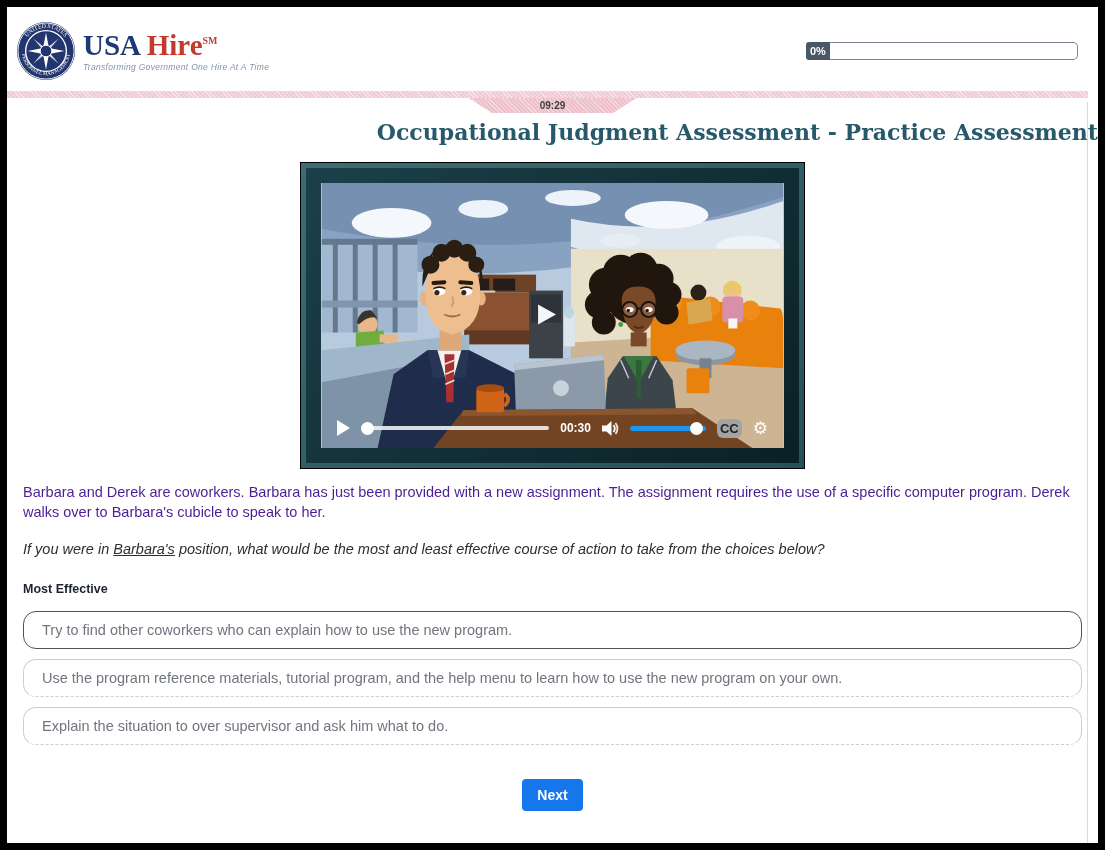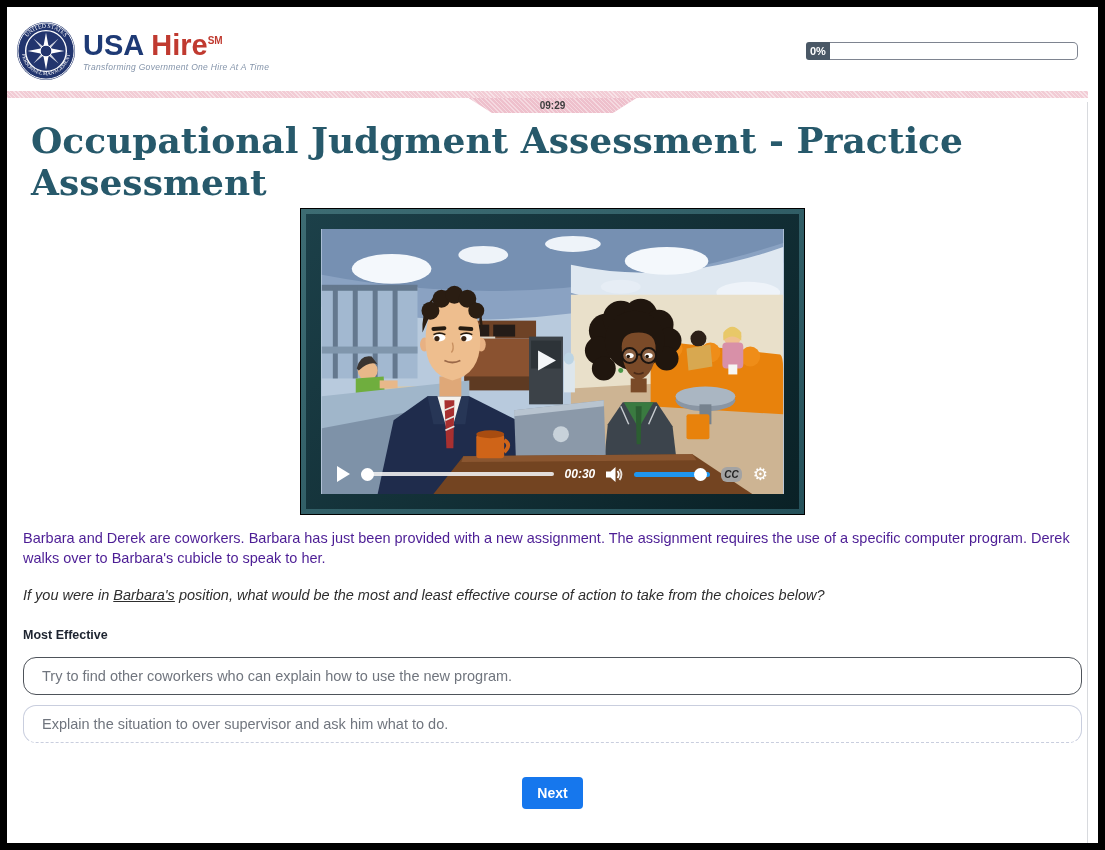--- a/index.html
+++ b/index.html
@@ -7,59 +7,59 @@
     width:1105px;height:850px;box-sizing:border-box;
     border:7px solid #000;background:#fff;overflow:hidden;
     font-family:"Liberation Sans",sans-serif;position:relative;
   }
   
   .header{display:flex;justify-content:space-between;align-items:center;
     height:80px;padding:4px 12px 0 8px;}
   .logo-wrap{display:flex;align-items:center;}
   .seal{width:62px;height:62px;flex:0 0 auto;}
   .brand{margin-left:6px;line-height:1;}
-  .brand-line{font-family:Liberation Sans, sans-serif;font-size:29px;font-weight:bold;}
+  .brand-line{font-family:Liberation Serif, serif;font-size:29px;font-weight:bold;}
   .brand-usa{color:#1e3a75;}
   .brand-hire{color:#c03a30;}
   .brand-sm{color:#c03a30;font-size:10px;vertical-align:super;font-weight:bold;}
   .tagline{color:#8494aa;font-size:8.5px;font-style:italic;margin-top:3px;letter-spacing:.3px;}
   .progress{display:flex;align-items:center;width:272px;margin-right:8px;}
   .pbadge{background:#4a5866;color:#fff;font-size:11px;font-weight:bold;
     padding:3px 4px;border-radius:3px 0 0 3px;}
   .pbar{flex:1;height:16px;background:#fff;border:1px solid #7e8490;border-left:none;
     border-radius:0 5px 5px 0;}
   
   .pinkbar{height:7px;background:#f2ccd5;margin-right:10px;
     background-image:repeating-linear-gradient(45deg,rgba(255,255,255,.45) 0 1px,transparent 1px 3px);}
   .rightline{position:absolute;top:95px;bottom:0;right:10px;width:1px;background:#d8dade;}
   .timer{width:168px;height:15px;margin:0 auto;background:#eec0cc;
     background-image:repeating-linear-gradient(45deg,rgba(255,255,255,.4) 0 1px,transparent 1px 3px);
     clip-path:polygon(0 0,100% 0,86% 100%,14% 100%);
     text-align:center;font-size:10px;font-weight:bold;color:#3c3c3c;line-height:15px;}
   
-  .title{font-family:"DejaVu Serif",serif;font-weight:bold;font-size:36px;
-    color:#27596b;margin:6px 0 0 24px;}
-  
-  .tv-outer{width:505px;margin:5px auto 0;background:#2f5f67;padding:5px;
+  .title{font-family:"DejaVu Serif",serif;font-weight:bold;font-size:22px;
+    color:#27596b;margin:6px 0 0 24px;text-align:right;}
+  
+  .tv-outer{width:505px;margin:17px auto 0;background:#2f5f67;padding:5px;
     border:1px solid #000;box-sizing:border-box;
-    background-image:linear-gradient(145deg,#3d6c73,#25515a);font-style:italic;}
+    background-image:linear-gradient(145deg,#3d6c73,#25515a);}
   .tv-inner{padding:15px;background:linear-gradient(135deg,#1c4049,#0a2126);}
   .screen{position:relative;width:463px;height:265px;background:#b8cadd;overflow:hidden;}
   .screen svg{display:block;}
   .controls{position:absolute;left:0;right:0;bottom:6px;height:28px;display:flex;
     align-items:center;padding:0 16px;gap:11px;}
   .play-tri{width:0;height:0;border-left:13px solid #fff;
     border-top:8px solid transparent;border-bottom:8px solid transparent;}
   .seek{flex:1;position:relative;height:13px;display:flex;align-items:center;}
   .seek-track{width:100%;height:4px;background:rgba(238,238,238,.9);border-radius:2px;}
   .seek-handle{position:absolute;left:0;top:0;width:13px;height:13px;background:#fff;border-radius:50%;}
   .vtime{color:#fff;font-size:12px;font-weight:bold;}
   .vol-track{width:76px;height:5px;background:#1e96f0;border-radius:3px;position:relative;}
   .vol-handle{position:absolute;right:3px;top:-4px;width:13px;height:13px;background:#fff;border-radius:50%;}
-  .cc{background:#a3a3a3;color:#222;font-size:10px;font-weight:bold;padding:2px 3px;border-radius:6px;}
+  .cc{background:#a3a3a3;color:#222;font-size:13px;font-weight:bold;padding:2px 3px;border-radius:6px;}
   .gear{color:#fff;font-size:17px;font-family:"DejaVu Sans",sans-serif;line-height:1;}
   
   .para{margin:13px 16px 0 16px;font-size:14.5px;color:#4c1d95;line-height:1.38;}
   .question{margin:19px 16px 0 16px;font-size:14.5px;color:#2e2e2e;font-style:italic;}
   .question .ul{text-decoration:underline;}
   .section-label{margin:25px 16px 0 16px;font-size:12.5px;font-weight:bold;color:#1d2430;}
   .options{margin:15px 16px 0 16px;}
   .opt{border:1px solid #c9cede;border-radius:13px;height:36px;display:flex;align-items:center;
     padding:0 18px;color:#70757e;font-size:14.5px;margin-bottom:10px;cursor:pointer;
     border-bottom-style:dashed;}
@@ -284,18 +284,19 @@
 </div>
 
 <p class="para">Barbara and Derek are coworkers. Barbara has just been provided with a new assignment. The assignment requires the use of a specific computer program. Derek walks over to Barbara's cubicle to speak to her.</p>
 
 <p class="question"><span>If you were in </span><span class="ul">Barbara's</span><span> position, what would be the most and least effective course of action to take from the choices below?</span></p>
 
 <div class="section-label">Most Effective</div>
 
 <div class="options">
   <div class="opt first">Try to find other coworkers who can explain how to use the new program.</div>
+  <div class="opt">Use the program reference materials, tutorial program, and the help menu to learn how to use the new program on your own.</div>
   <div class="opt">Explain the situation to over supervisor and ask him what to do.</div>
 </div>
 
 <div class="footer">
   <button class="next-btn">Next</button>
 </div>
 
 </body></html>

